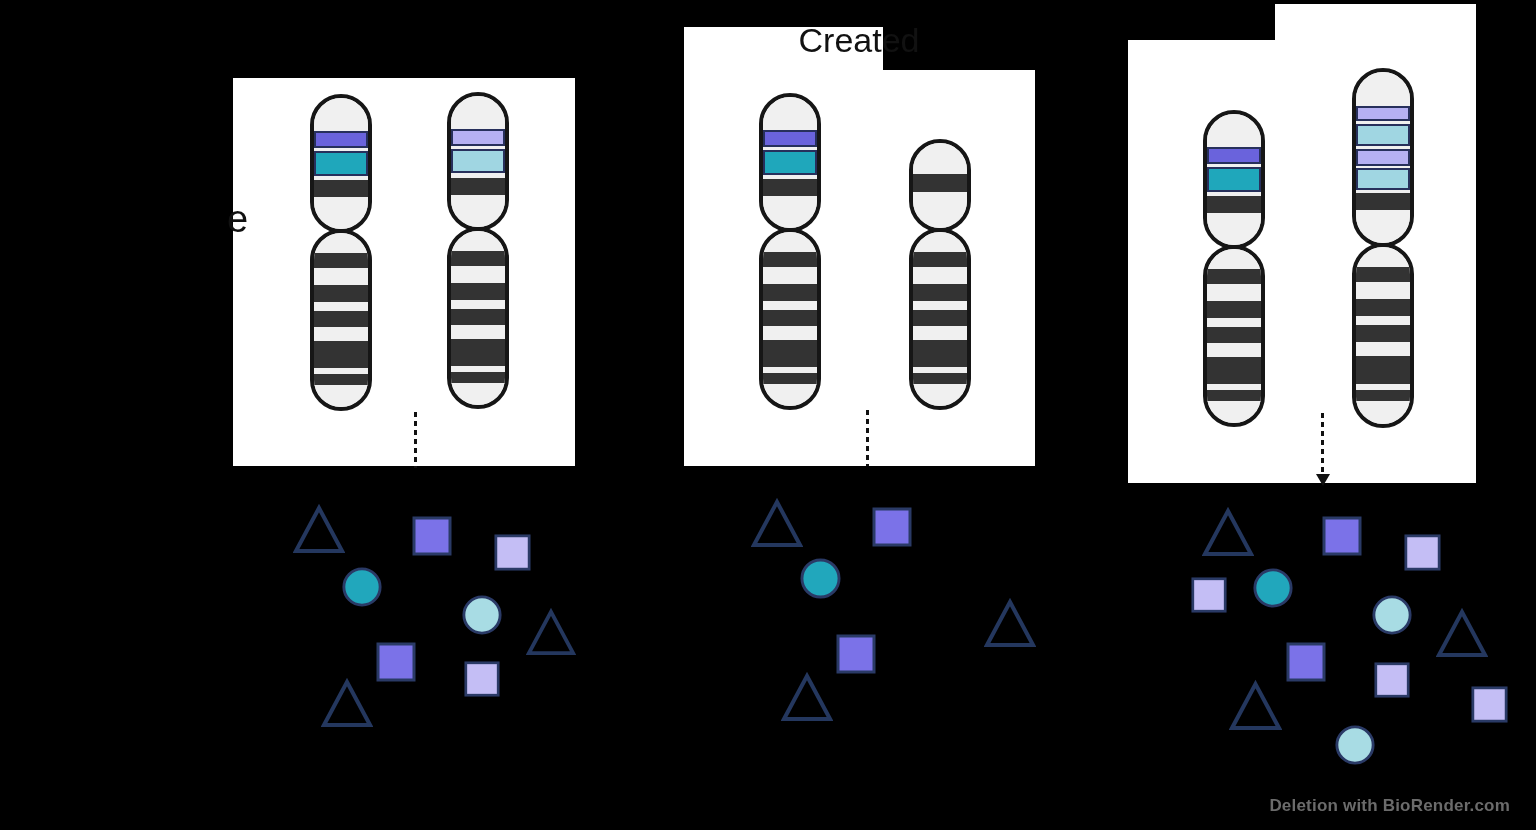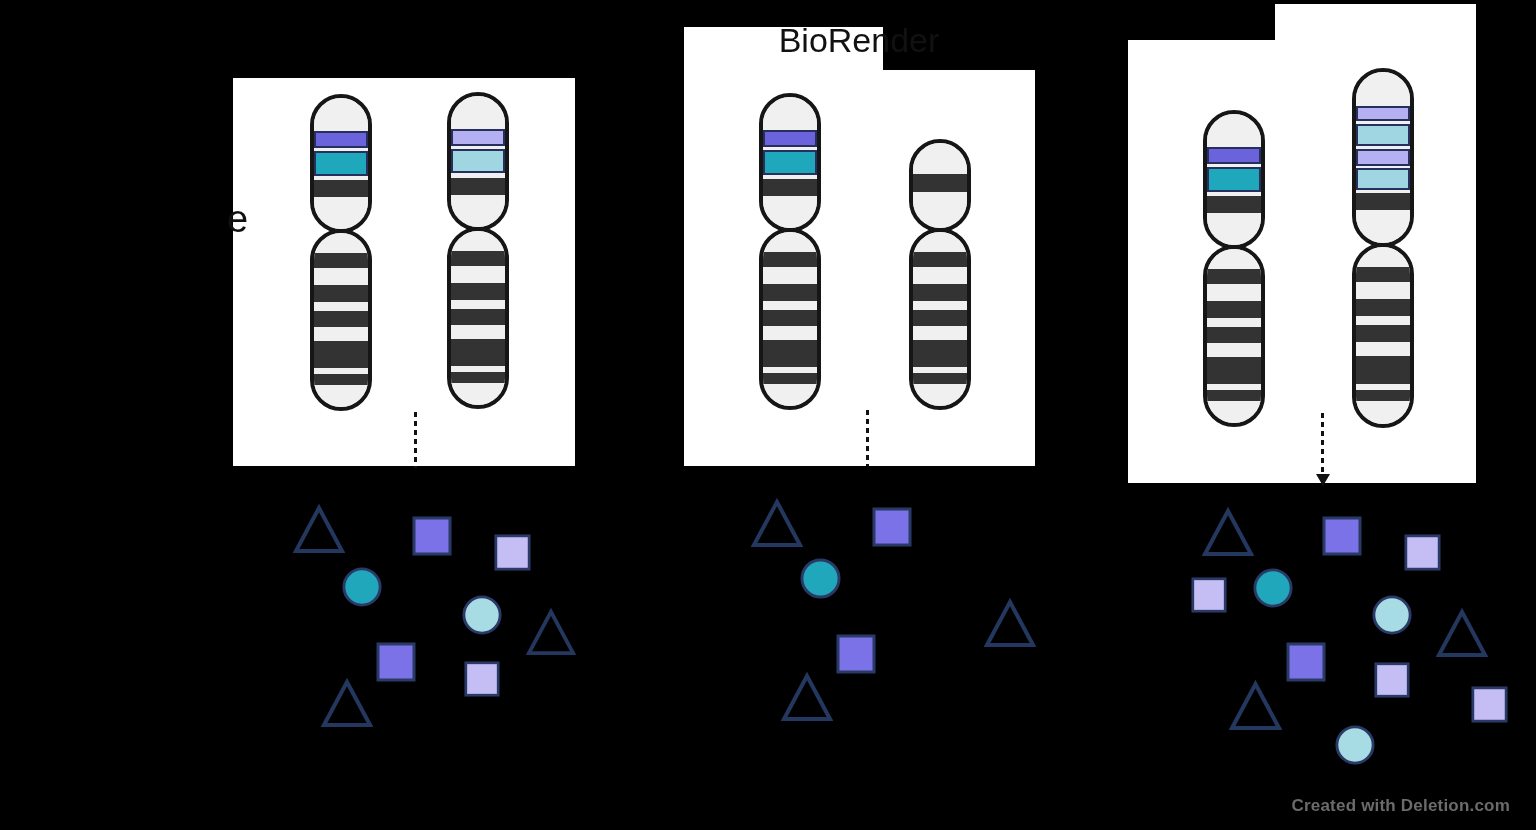--- a/index.html
+++ b/index.html
@@ -21,22 +21,22 @@
               border-top:12px solid #111;}
   .product{position:absolute;z-index:2;}
   .watermark{position:absolute;right:26px;bottom:14px;z-index:6;color:#6b6b6b;
              font-size:17px;font-weight:bold;letter-spacing:.2px;}
 </style>
 </head>
 <body>
 
 <div class="canvas" id="canvas">
   <div class="partial-label" style="left:227px;top:200px;">e</div>
-  <div class="panel-title" id="title-1" style="left: 859px; top: 23px;">BioRender</div>
-  <div class="watermark">Created with Deletion.com</div>
+  <div class="panel-title" id="title-1" style="left: 859px; top: 23px;">Created</div>
+  <div class="watermark">Deletion with BioRender.com</div>
 <div class="panel-bg" style="left: 233px; top: 78px; width: 342px; height: 388px;"></div>
     <div class="chromosome" style="left: 310px; top: 94px; width: 62px; height: 317px;">
       <div class="arm" style="top: 0px; height: 139px;">
         <div class="band" style="height: 33px; background: rgb(240, 240, 240);"></div>
         <div class="band colored" style="height: 17px; background: rgb(106, 99, 220);"></div>
         <div class="band" style="height: 3px; background: rgb(240, 240, 240);"></div>
         <div class="band colored" style="height: 25px; background: rgb(31, 167, 187);"></div>
         <div class="band" style="height: 4px; background: rgb(240, 240, 240);"></div>
         <div class="band" style="height: 17px; background: rgb(51, 51, 51);"></div>
         <div class="band" style="height: 40px; background: rgb(240, 240, 240);"></div>

